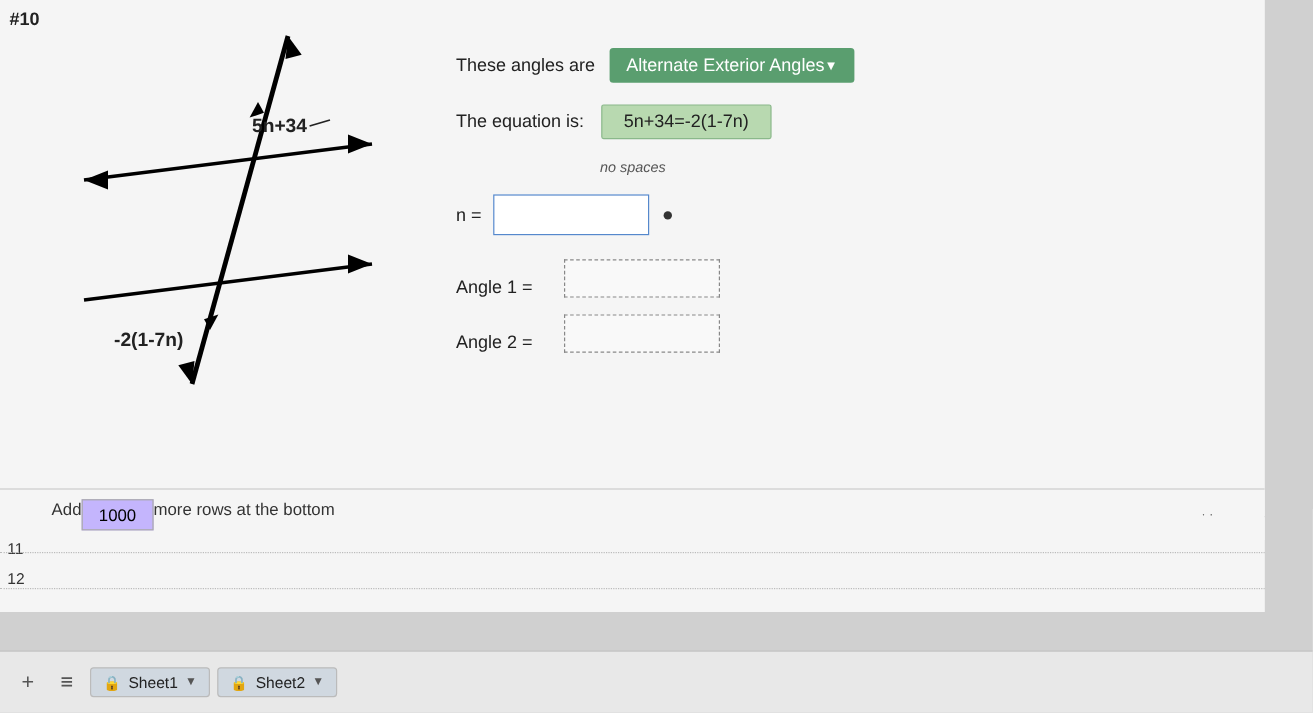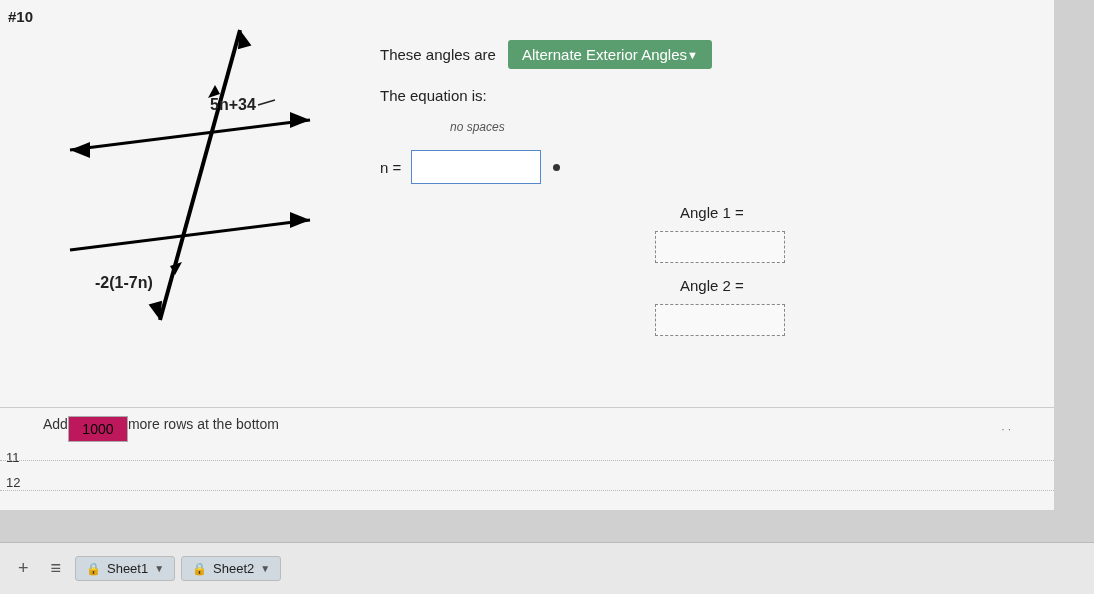--- a/index.html
+++ b/index.html
@@ -101,30 +101,29 @@
       padding: 5px 18px;
       font-size: 15px;
       color: #222;
       border-radius: 2px;
     }
 
     .no-spaces {
       font-size: 12px;
       color: #555;
       font-style: italic;
-      margin-left: 70px;
+      margin-left: 120px;
       margin-bottom: 16px;
     }
 
     .angle-row {
       display: flex;
-      align-items: center;
+      align-items: flex-end;
       gap: 10px;
       margin-bottom: 14px;
-      flex-direction: column;
     }
 
     .angle-label {
       font-size: 15px;
       color: #222;
       width: 80px;
     }
 
     .angle-input {
       border: 1.5px dashed #888;
@@ -170,21 +169,21 @@
       gap: 0;
     }
 
     .add-label {
       font-size: 14px;
       color: #333;
     }
 
     .rows-input {
       border: 1px solid #aaa;
-      background: #be185d;
+      background: #c4b5fd;
       width: 60px;
       height: 26px;
       text-align: center;
       font-size: 14px;
     }
 
     .more-rows-label {
       font-size: 14px;
       color: #333;
     }
@@ -309,20 +308,21 @@
     <div class="angles-row">
       <span class="angles-label">These angles are</span>
       <button class="dropdown-green">
         <span>Alternate Exterior Angles</span>
         <span class="dropdown-arrow">▼</span>
       </button>
     </div>
 
     <div class="equation-row">
       <span class="equation-label">The equation is:</span>
+      <div class="equation-value">5n+34=-2(1-7n)</div>
     </div>
 
     <div class="no-spaces">no spaces</div>
 
     <div class="n-equals-row">
       <span class="n-label">n =</span>
       <input type="text" class="n-input" value="" style="">
       <span style="display:inline-block;width:7px;height:7px;background:#333;border-radius:50%;margin-left:2px;"></span>
     </div>
 

